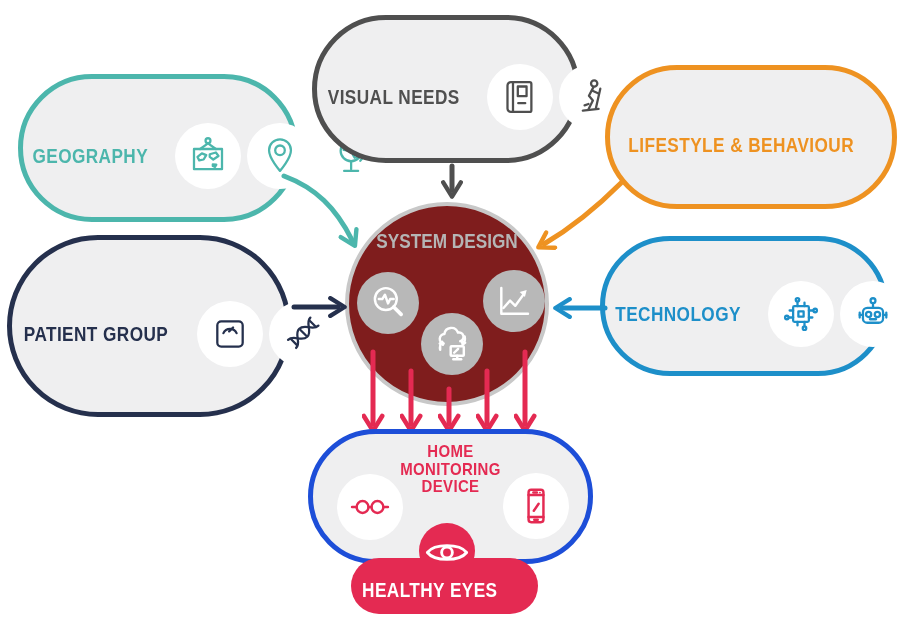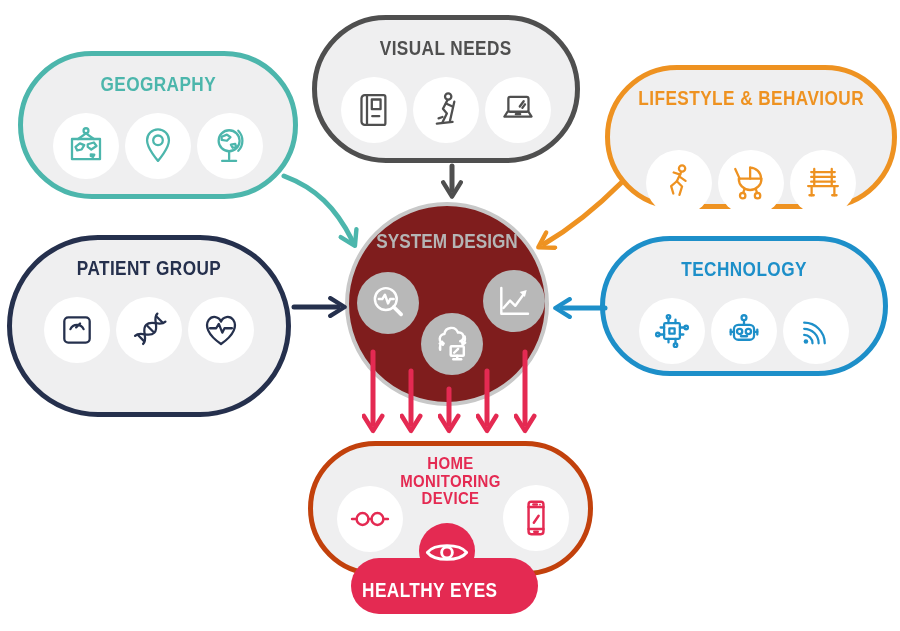--- a/index.html
+++ b/index.html
@@ -4,36 +4,36 @@
 <style>
   html,body { margin:0; padding:0; background:#ffffff; }
   #canvas {
     position:relative; width:900px; height:631px; overflow:hidden;
     background:#ffffff; font-family:"Liberation Sans", sans-serif;
   }
   
   .pill {
     position:absolute; box-sizing:border-box; background:#efeff0;
     border:5px solid #000; border-radius:999px;
-    display:flex; flex-direction:column; align-items:center;
+    display:flex; flex-direction:row; align-items:center;
     padding-top:16px; gap:17px;
   }
   .pill-title {
     font-weight:700; font-size:20px; line-height:24px; letter-spacing:.5px;
     display:inline-block; transform:scaleX(.86); white-space:nowrap;
   }
   .icon-row { display:flex; gap:6px; }
   .icon-circle {
     width:66px; height:66px; border-radius:50%; background:#ffffff;
     display:flex; align-items:center; justify-content:center; flex:0 0 auto;
   }
   .icon-circle svg { width:42px; height:42px; stroke:currentColor; fill:none;
     stroke-width:2.6; stroke-linecap:round; stroke-linejoin:round; }
 
-  .p-geo  { left:18px;  top:51px;  width:280px; height:148px; border-color:#4CB6AC; color:#4CB6AC; }
+  .p-geo  { left:18px;  top:74px;  width:280px; height:148px; border-color:#4CB6AC; color:#4CB6AC; }
   .p-vis  { left:312px; top:15px;  width:268px; height:148px; border-color:#4F4F4F; color:#4F4F4F; }
   .p-life { left:605px; top:65px;  width:292px; height:144px; border-color:#EE9221; color:#EE9221;gap:40px; }
   .p-pat  { left:7px;   top:235px; width:284px; height:182px; border-color:#25304D; color:#25304D; }
   .p-tech { left:600px; top:236px; width:288px; height:140px; border-color:#1D8FC9; color:#1D8FC9; }
 
   
   .center-circle {
     position:absolute; left:345px; top:202px; width:204px; height:204px;
     box-sizing:border-box; border:4px solid #C8C8C8; border-radius:50%;
     background:#7f1d1d;
@@ -52,22 +52,22 @@
   .gc-left   { left:8px;   top:66px;  }
   .gc-right  { left:134px; top:64px;  }
   .gc-bottom { left:72px;  top:107px; }
 
   
   #arrows { position:absolute; left:0; top:0; width:900px; height:631px; pointer-events:none; }
   #arrows path.arr { fill:none; stroke-width:5; stroke-linecap:round; }
 
   
   .home-pill {
-    position:absolute; left:308px; top:441px; width:285px; height:135px;
-    box-sizing:border-box; background:#efeff0; border:5px solid #c2410c;
+    position:absolute; left:308px; top:429px; width:285px; height:135px;
+    box-sizing:border-box; background:#efeff0; border:5px solid #1d4ed8;
     border-radius:999px; color:#E42A52;
   }
   .home-title {
     position:absolute; left:0; right:0; top:9px; text-align:center;
     font-weight:700; font-size:17px; line-height:17.5px; letter-spacing:.4px;
     transform:scaleX(.88); color:#E42A52;
   }
   .home-icon-left  { position:absolute; left:24px;  top:40px; }
   .home-icon-right { position:absolute; left:190px; top:39px; }
   .home-pill .icon-circle svg { stroke-width:2.8; }

